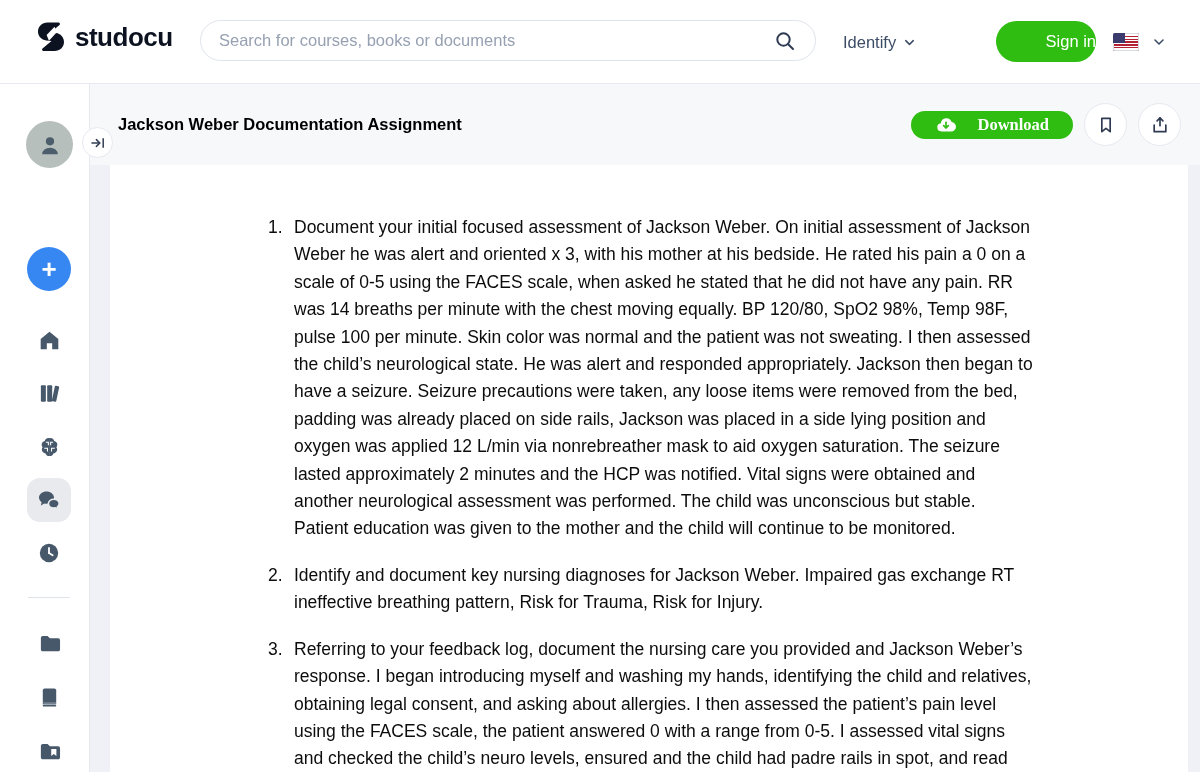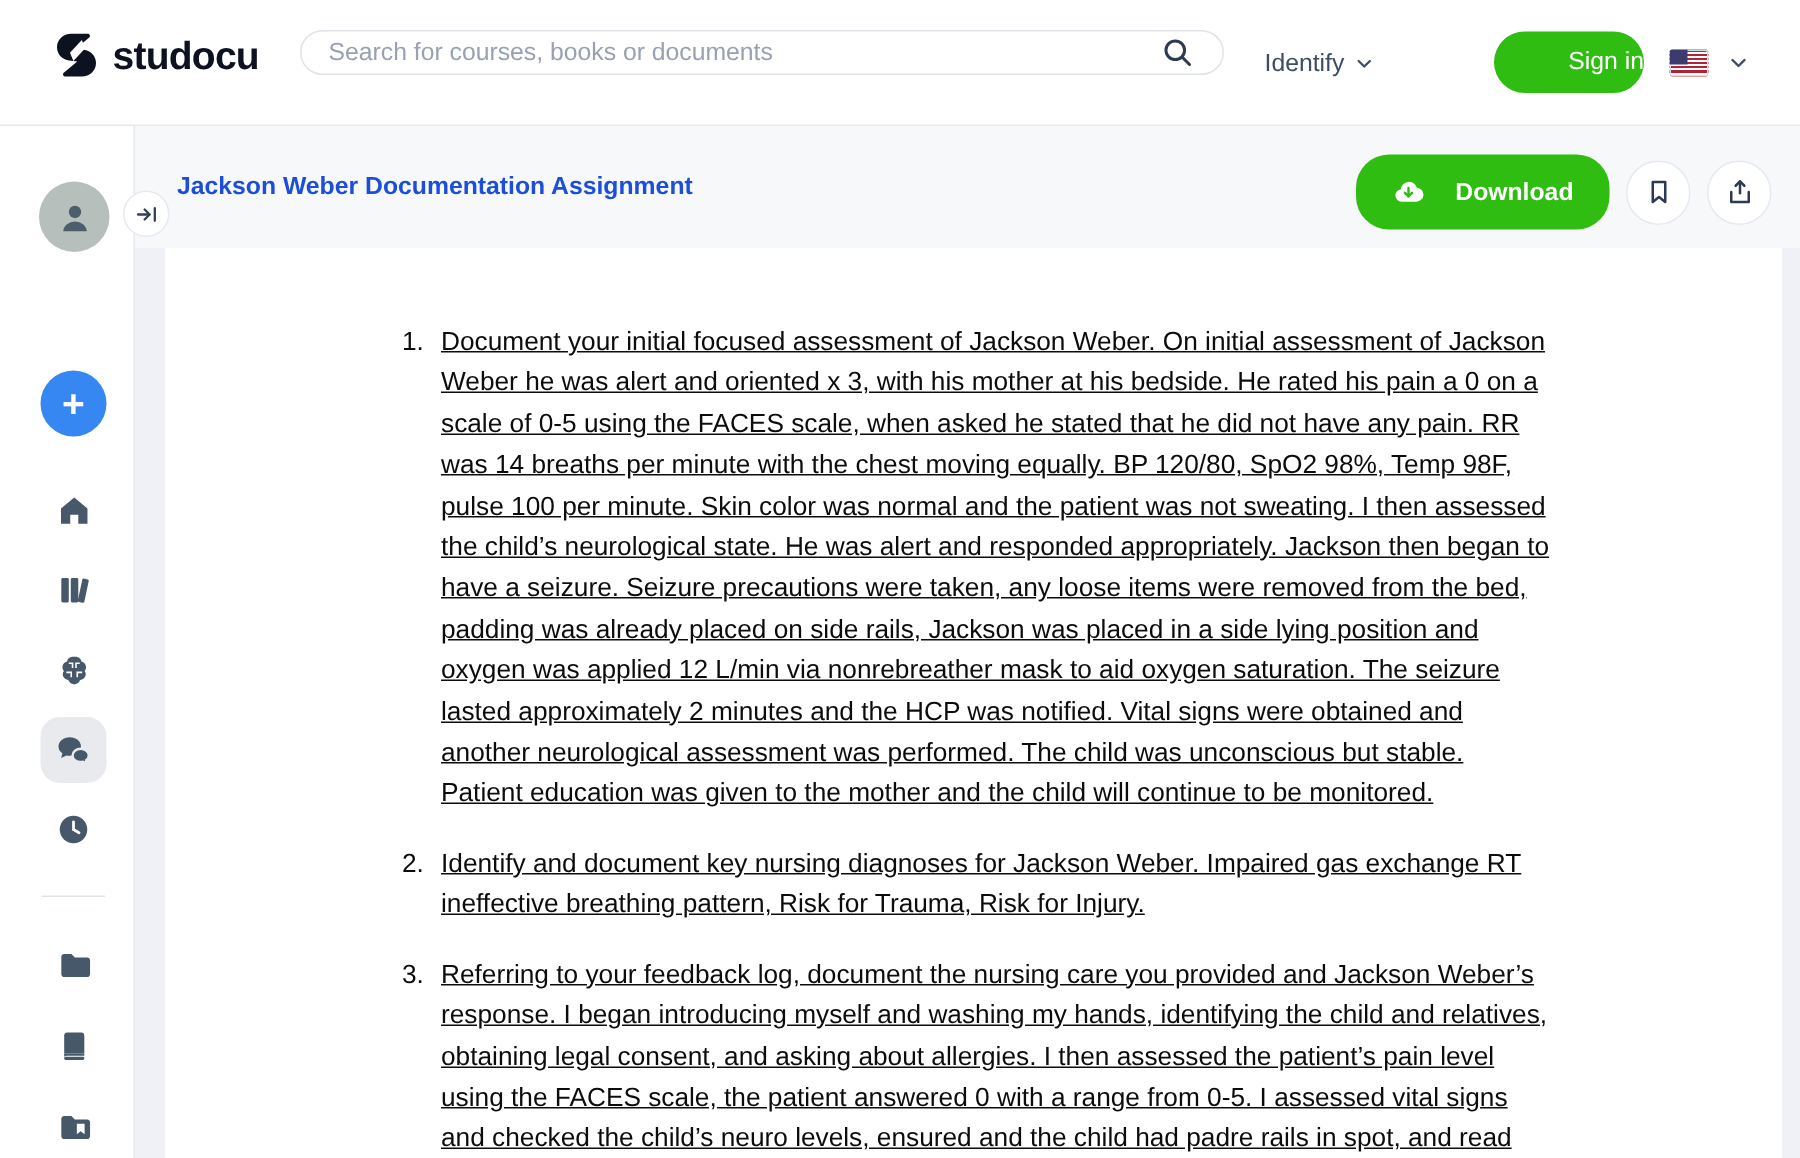--- a/index.html
+++ b/index.html
@@ -13,21 +13,21 @@
   }
   *{box-sizing:border-box;margin:0;padding:0;}
   html,body{width:1200px;height:772px;overflow:hidden;background:#fff;
     font-family:"Liberation Sans", sans-serif;}
 
   
   .topnav{position:absolute;left:0;top:0;width:1200px;height:84px;background:#fff;
     border-bottom:1px solid var(--border);z-index:30;}
   .brand{position:absolute;left:34px;top:20px;display:flex;align-items:center;gap:7px;cursor:pointer;}
   .brand-word{font-size:26px;font-weight:bold;color:#0c1220;letter-spacing:-0.5px;text-align:right;}
-  .searchbar{position:absolute;left:200px;top:20px;width:616px;height:30px;border:1px solid #dfe3ea;
+  .searchbar{position:absolute;left:200px;top:20px;width:616px;height:41px;border:1px solid #dfe3ea;
     border-radius:24px;background:#fff;display:flex;align-items:center;padding:0 18px;}
   .searchbar input{flex:1;border:none;outline:none;font-size:16.5px;color:#333;background:transparent;
     font-family:"Liberation Sans", sans-serif;}
   .searchbar input::placeholder{color:#97a1b2;}
   .discovery{position:absolute;left:843px;top:0;height:84px;display:flex;align-items:center;gap:6px;
     cursor:pointer;color:#3d4d66;font-size:16.5px;}
   .signin-btn{position:absolute;left:996px;top:21px;width:100px;height:41px;border:none;border-radius:21px;
     background:var(--green);color:#fff;font-size:16.5px;cursor:pointer;font-family:"Liberation Sans", sans-serif;text-align:right;}
   .lang{position:absolute;left:1113px;top:0;height:84px;display:flex;align-items:center;gap:12px;cursor:pointer;}
   .flag{width:26px;height:18px;border-radius:2px;position:relative;overflow:hidden;
@@ -45,39 +45,39 @@
   .side-item{position:absolute;left:27px;width:44px;height:44px;display:flex;align-items:center;
     justify-content:center;cursor:pointer;border-radius:13px;}
   .side-item.active{background:#e8eaee;}
   .plus-btn{position:absolute;left:27px;top:163px;width:44px;height:44px;border-radius:50%;border:none;
     background:var(--blue);color:#fff;font-size:26px;font-weight:bold;cursor:pointer;line-height:1;
     display:flex;align-items:center;justify-content:center;font-family:"Liberation Sans", sans-serif;}
   .side-divider{position:absolute;left:28px;top:513px;width:42px;height:1px;background:#dfe3ea;}
 
   
   .toolbar{position:absolute;left:90px;top:84px;width:1110px;height:81px;background:var(--toolbar-bg);z-index:10;}
-  .doc-title{position:absolute;left:28px;top:31px;font-size:16.5px;font-weight:bold;color:#1d4ed8;}
+  .doc-title{position:absolute;left:28px;top:31px;font-size:16.5px;font-weight:bold;color:#000000;}
   .toolbar-actions{position:absolute;right:19px;top:19px;display:flex;align-items:center;gap:11px;}
-  .download-btn{height:50px;padding:0 24px;border:none;border-radius:22px;background:var(--green);
+  .download-btn{height:28px;padding:0 24px;border:none;border-radius:22px;background:var(--green);
     color:#fff;font-size:16.5px;font-weight:bold;display:flex;align-items:center;gap:20px;cursor:pointer;
-    font-family:Liberation Sans, sans-serif;}
+    font-family:Liberation Serif, serif;}
   .quiz-btn{height:43px;padding:0 22px;border:1px solid var(--border);border-radius:22px;background:#fff;
     color:#27344e;font-size:16.5px;font-weight:bold;display:flex;align-items:center;gap:8px;cursor:pointer;
     font-family:"Liberation Sans", sans-serif;}
   .round-btn{width:43px;height:43px;border-radius:50%;border:1px solid var(--border);background:#fff;
     display:flex;align-items:center;justify-content:center;cursor:pointer;}
 
   
   .content{position:absolute;left:90px;top:165px;width:1110px;height:607px;background:var(--gutter-bg);
     overflow:hidden;}
   .page{position:absolute;left:20px;top:0;width:1078px;height:640px;background:#fff;overflow:hidden;}
   .doc-body{padding:49px 46px 0 158px;color:#0c0c0c;}
   .doc-item{display:flex;margin-bottom:19px;font-size:17.5px;line-height:27.4px;}
   .doc-num{width:26px;flex:none;}
-  .doc-text{width:740px;flex:none;text-decoration:underline;}
+  .doc-text{width:740px;flex:none;}
 
   .icon{display:inline-flex;align-items:center;justify-content:center;}
   svg{display:block;}
 </style>
 </head>
 <body>
 
 <header class="topnav">
   <div class="brand">
     <span class="icon">

